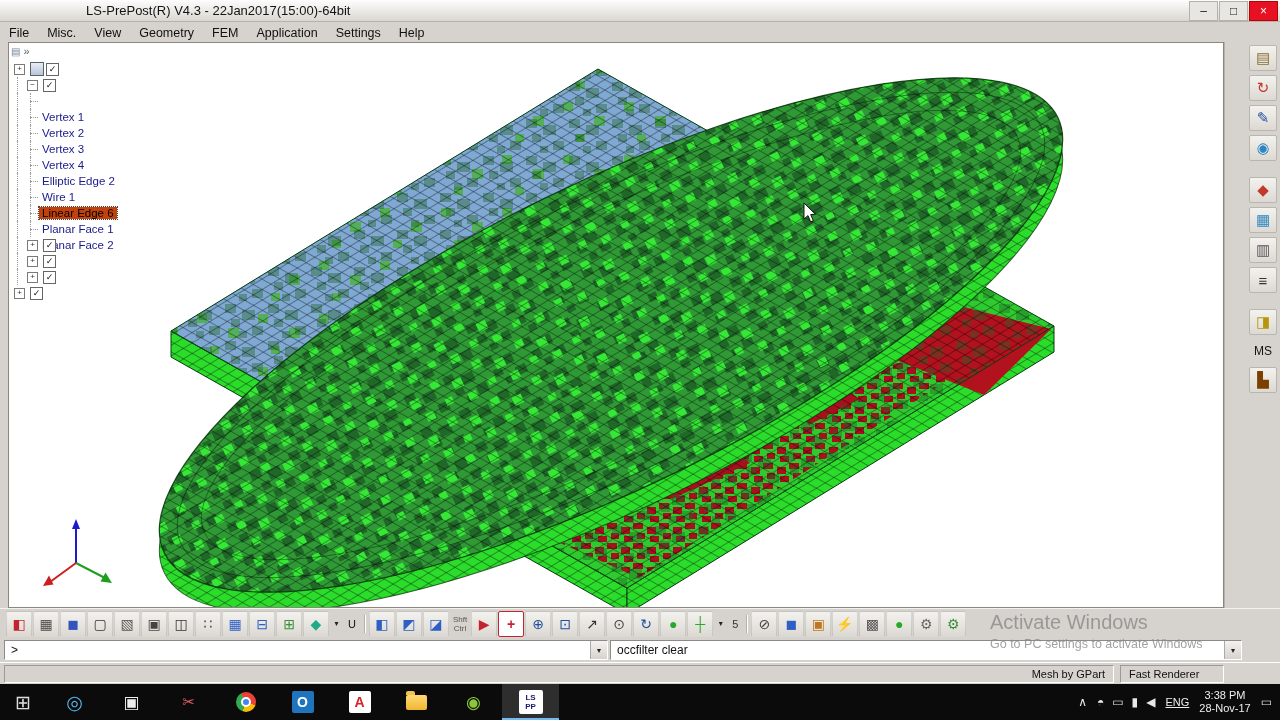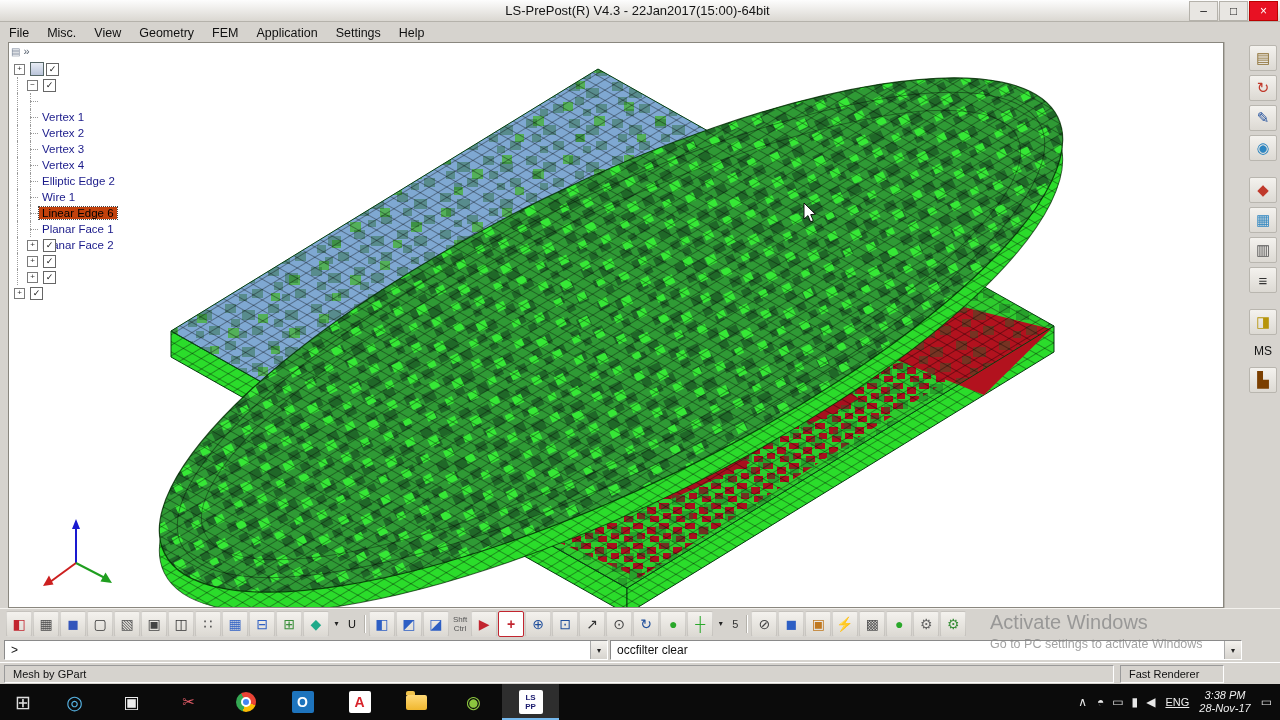--- a/index.html
+++ b/index.html
@@ -3,21 +3,21 @@
 <meta charset="utf-8">
 <style>
   html,body{margin:0;padding:0;width:1280px;height:720px;overflow:hidden;
     font-family:"Liberation Sans",sans-serif;background:#d6d3ce;position:relative;}
 
   
   #titlebar{position:absolute;left:0;top:0;width:1280px;height:22px;
     background:linear-gradient(#fdfdfd,#dad7d1);border-bottom:1px solid #b5b2ab;
     display:flex;align-items:center;box-sizing:border-box;}
   #titlebar .spacer{width:86px;flex:none;}
-  .title-text{flex:1;text-align:center;font-size:13px;color:#141414;}
+  .title-text{flex:1;font-size:13px;color:#141414;}
   .win-controls{display:flex;align-items:center;margin-right:2px;gap:1px;}
   .win-btn{width:27px;height:18px;display:flex;align-items:center;justify-content:center;
     font-size:12px;color:#222;background:#e8e6e2;border:1px solid #b5b2ab;}
   .win-btn.close{background:#e81123;color:#fff;border-color:#b00;}
 
   
   #menubar{position:absolute;left:0;top:22px;width:1280px;height:20px;background:#d6d3ce;
     display:flex;align-items:flex-end;font-size:12.5px;color:#111;}
   .menu-item{padding:2px 9px;}
 
@@ -82,21 +82,21 @@
   .combo .val{flex:1;font-size:12px;color:#111;padding:2px 6px;overflow:hidden;}
   .combo .dd{width:16px;background:linear-gradient(#f4f2ee,#d6d3ce);border-left:1px solid #aaa;
     display:flex;align-items:center;justify-content:center;font-size:8px;color:#222;}
 
   
   #statusbar{position:absolute;left:0;top:662px;width:1280px;height:22px;background:#d6d3ce;
     border-top:1px solid #fff;display:flex;align-items:center;font-size:11px;color:#111;
     box-sizing:border-box;padding:1px 4px;}
   .spanel{border:1px solid;border-color:#9a9a9a #fff #fff #9a9a9a;padding:1px 8px;height:14px;
     line-height:14px;box-sizing:content-box;}
-  .spanel-left{flex:1;}
+  .spanel-left{flex:1;text-align:right;}
   .spanel-right{width:86px;margin-left:6px;margin-right:52px;text-align:left;}
 
   
   #watermark{position:absolute;left:990px;top:611px;z-index:60;color:#8a8a8a;opacity:.8;
     pointer-events:none;}
   .wm1{font-size:20px;}
   .wm2{font-size:12.5px;margin-top:3px;white-space:nowrap;}
 
   
   #taskbar{position:absolute;left:0;top:684px;width:1280px;height:36px;background:#0b0b0b;
@@ -120,21 +120,21 @@
     position:relative;}
   .folder-ic::before{content:"";position:absolute;top:-4px;left:0;width:9px;height:4px;
     background:#f0c34c;border-radius:2px 2px 0 0;}
   .lspp-ic{width:24px;height:24px;background:#fff;display:flex;flex-direction:column;
     align-items:center;justify-content:center;font-size:8px;font-weight:bold;color:#1a1a6e;
     line-height:9px;border-radius:2px;}
   #tray{margin-left:auto;display:flex;align-items:center;gap:10px;padding-right:8px;}
   .tray-ic{font-size:12px;color:#e8e8e8;}
   .tray-icons{display:flex;align-items:center;gap:8px;}
   #lang{font-size:11px;text-decoration:underline;}
-  #clock{text-align:center;font-size:11px;line-height:13px;font-style:italic;}
+  #clock{text-align:center;font-size:11px;line-height:13px;}
 </style>
 </head>
 <body>
 
 <div id="titlebar">
   <div class="spacer"></div>
   <div class="title-text">LS-PrePost(R) V4.3 - 22Jan2017(15:00)-64bit</div>
   <div class="win-controls">
     <span class="win-btn">–</span>
     <span class="win-btn">□</span>

